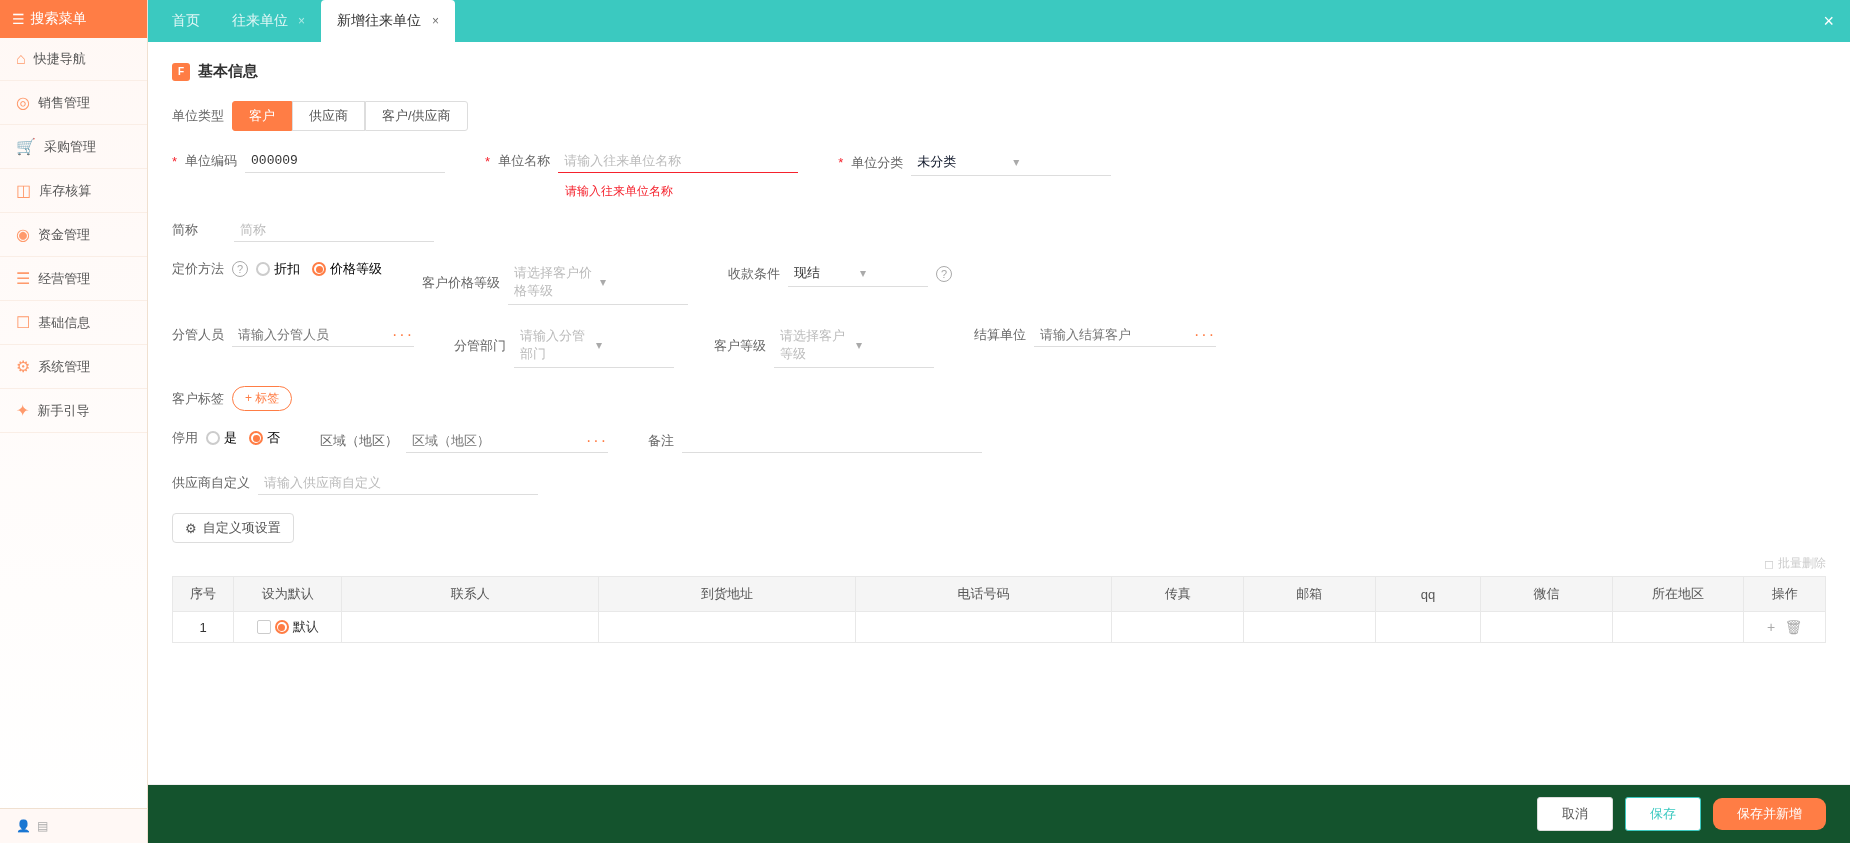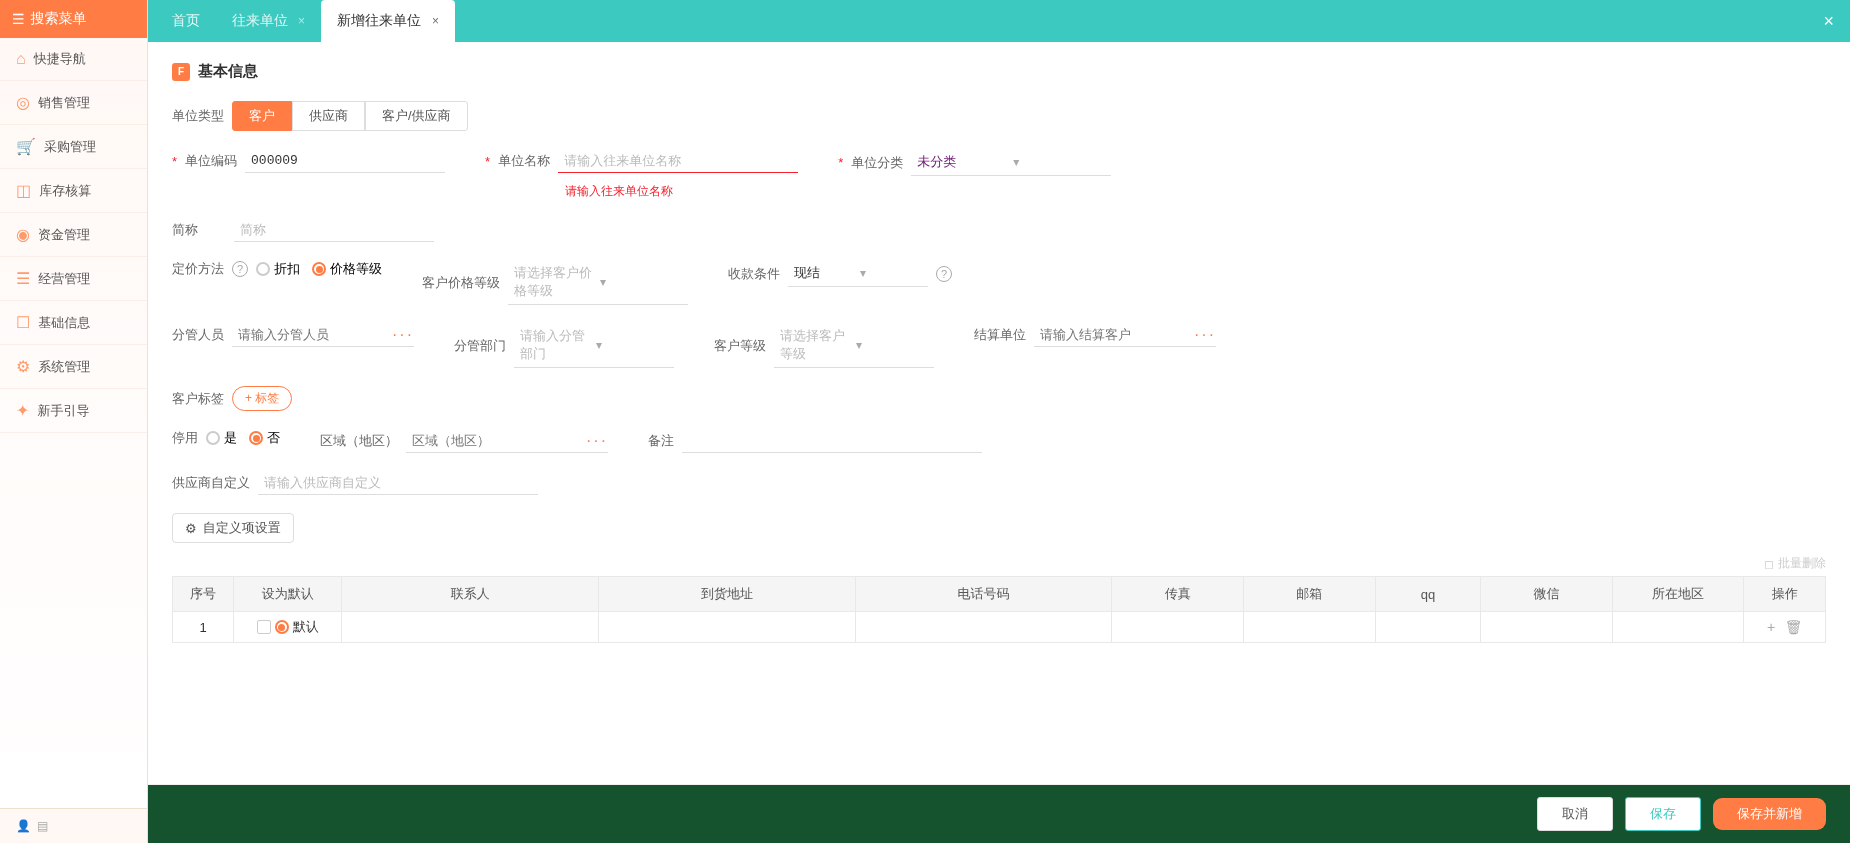--- a/index.html
+++ b/index.html
@@ -475,21 +475,21 @@
           <span class="form-label">单位名称</span>
           <input type="text" class="form-input error" style="width: 240px; border-bottom-color: rgb(245, 34, 45);" placeholder="请输入往来单位名称">
         </div>
         <span class="error-msg" style="margin-left:80px;">请输入往来单位名称</span>
       </div>
 
       <div class="form-field" style="margin-right:0;">
         <span class="form-label" style="color:#f5222d;">*</span>
         <span class="form-label">单位分类</span>
         <div class="form-select" style="min-width:200px;">
-          <span style="color:#701a75;">未分类</span>
+          <span style="color:#0f172a;">未分类</span>
           <span class="chevron">▾</span>
         </div>
       </div>
     </div>
 
     <div class="form-row">
       <div class="form-field">
         <span class="form-label">简称</span>
         <input type="text" class="form-input" style="width: 200px; margin-left: 28px;" placeholder="简称">
       </div>

